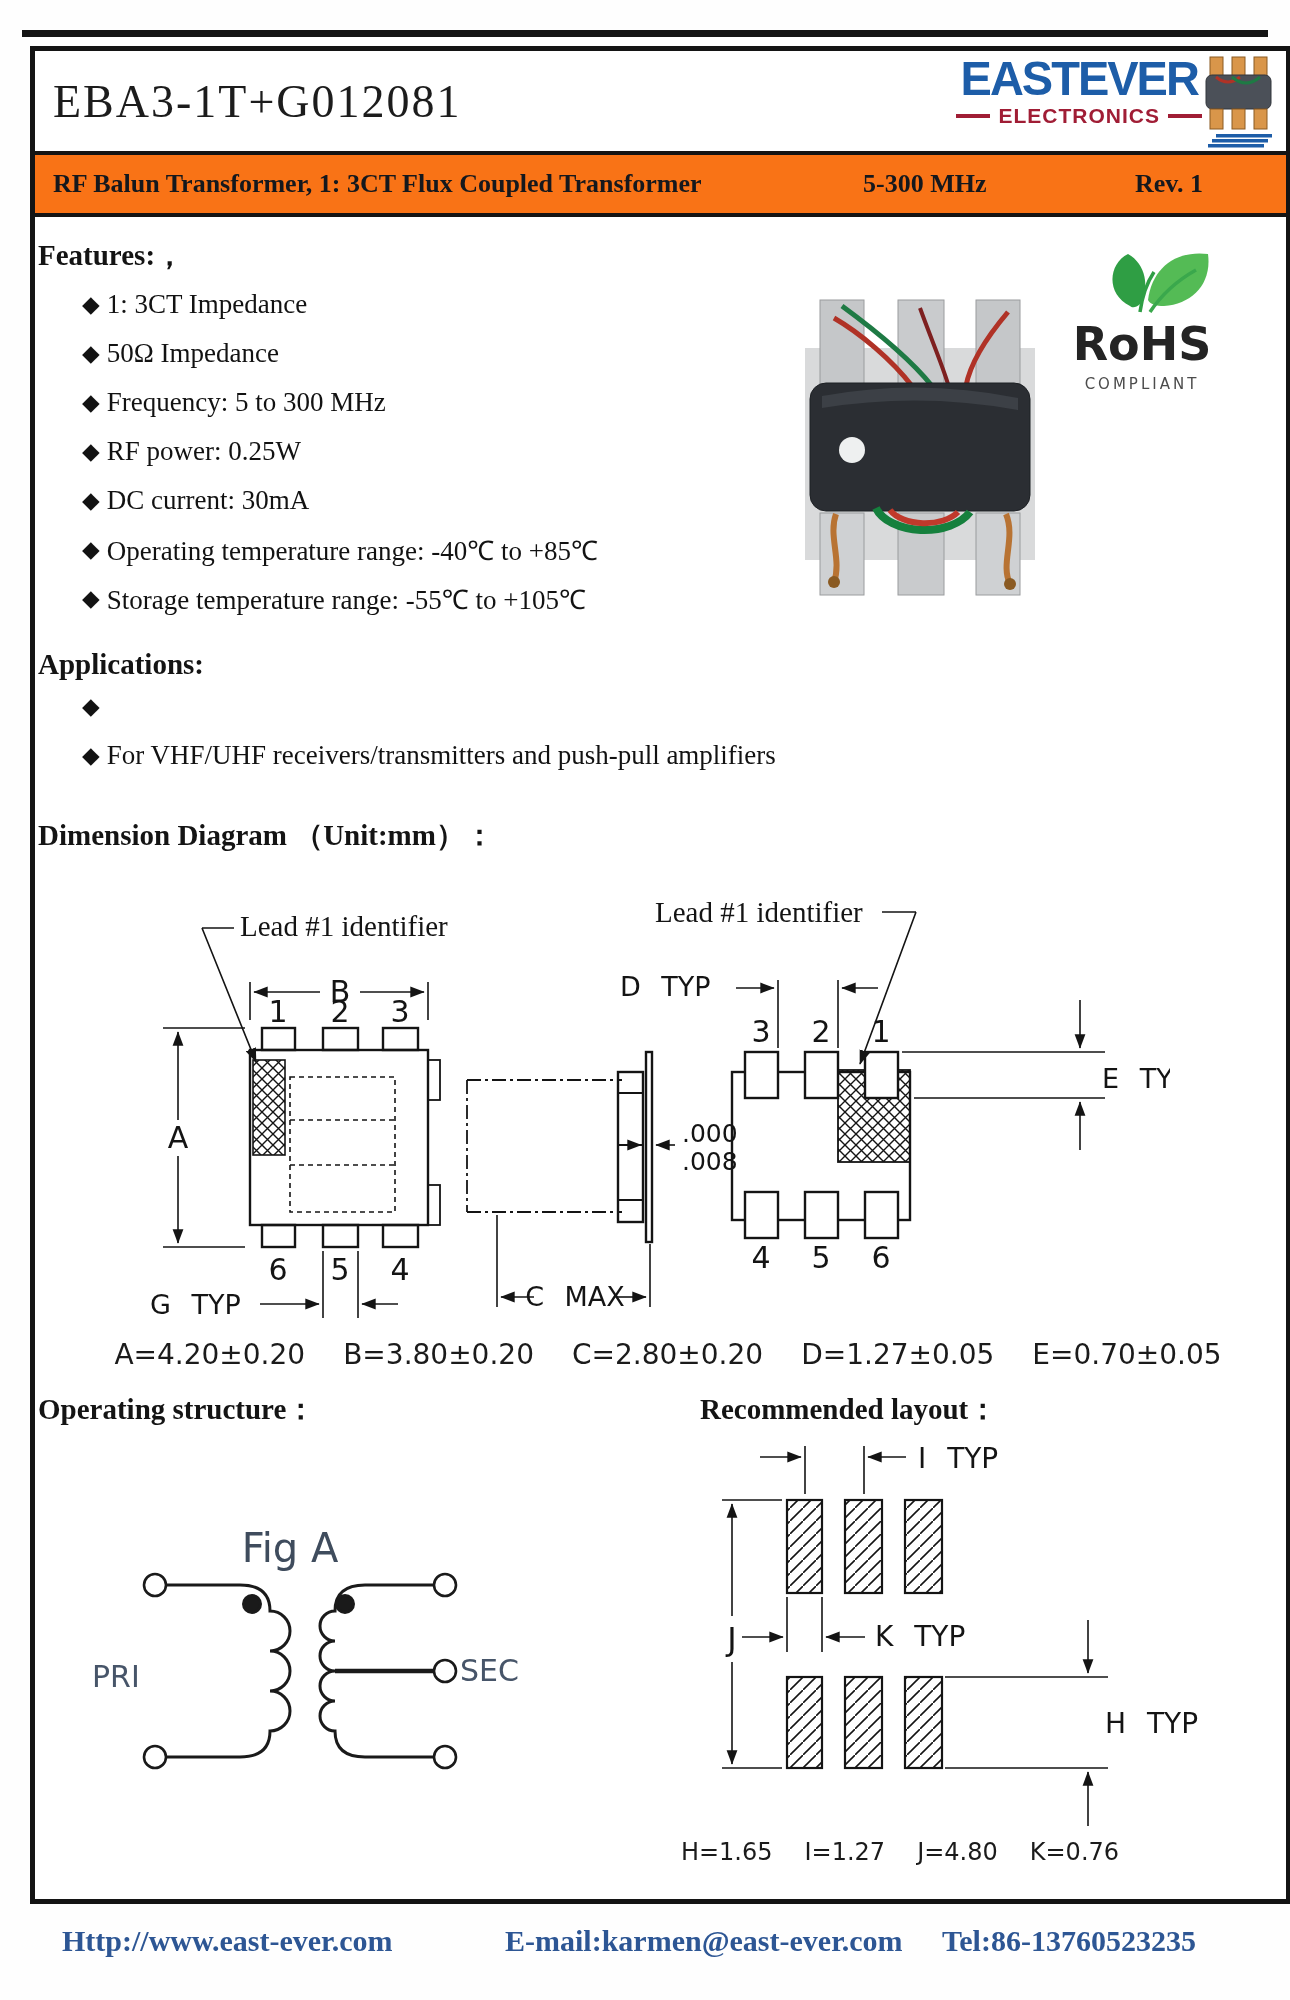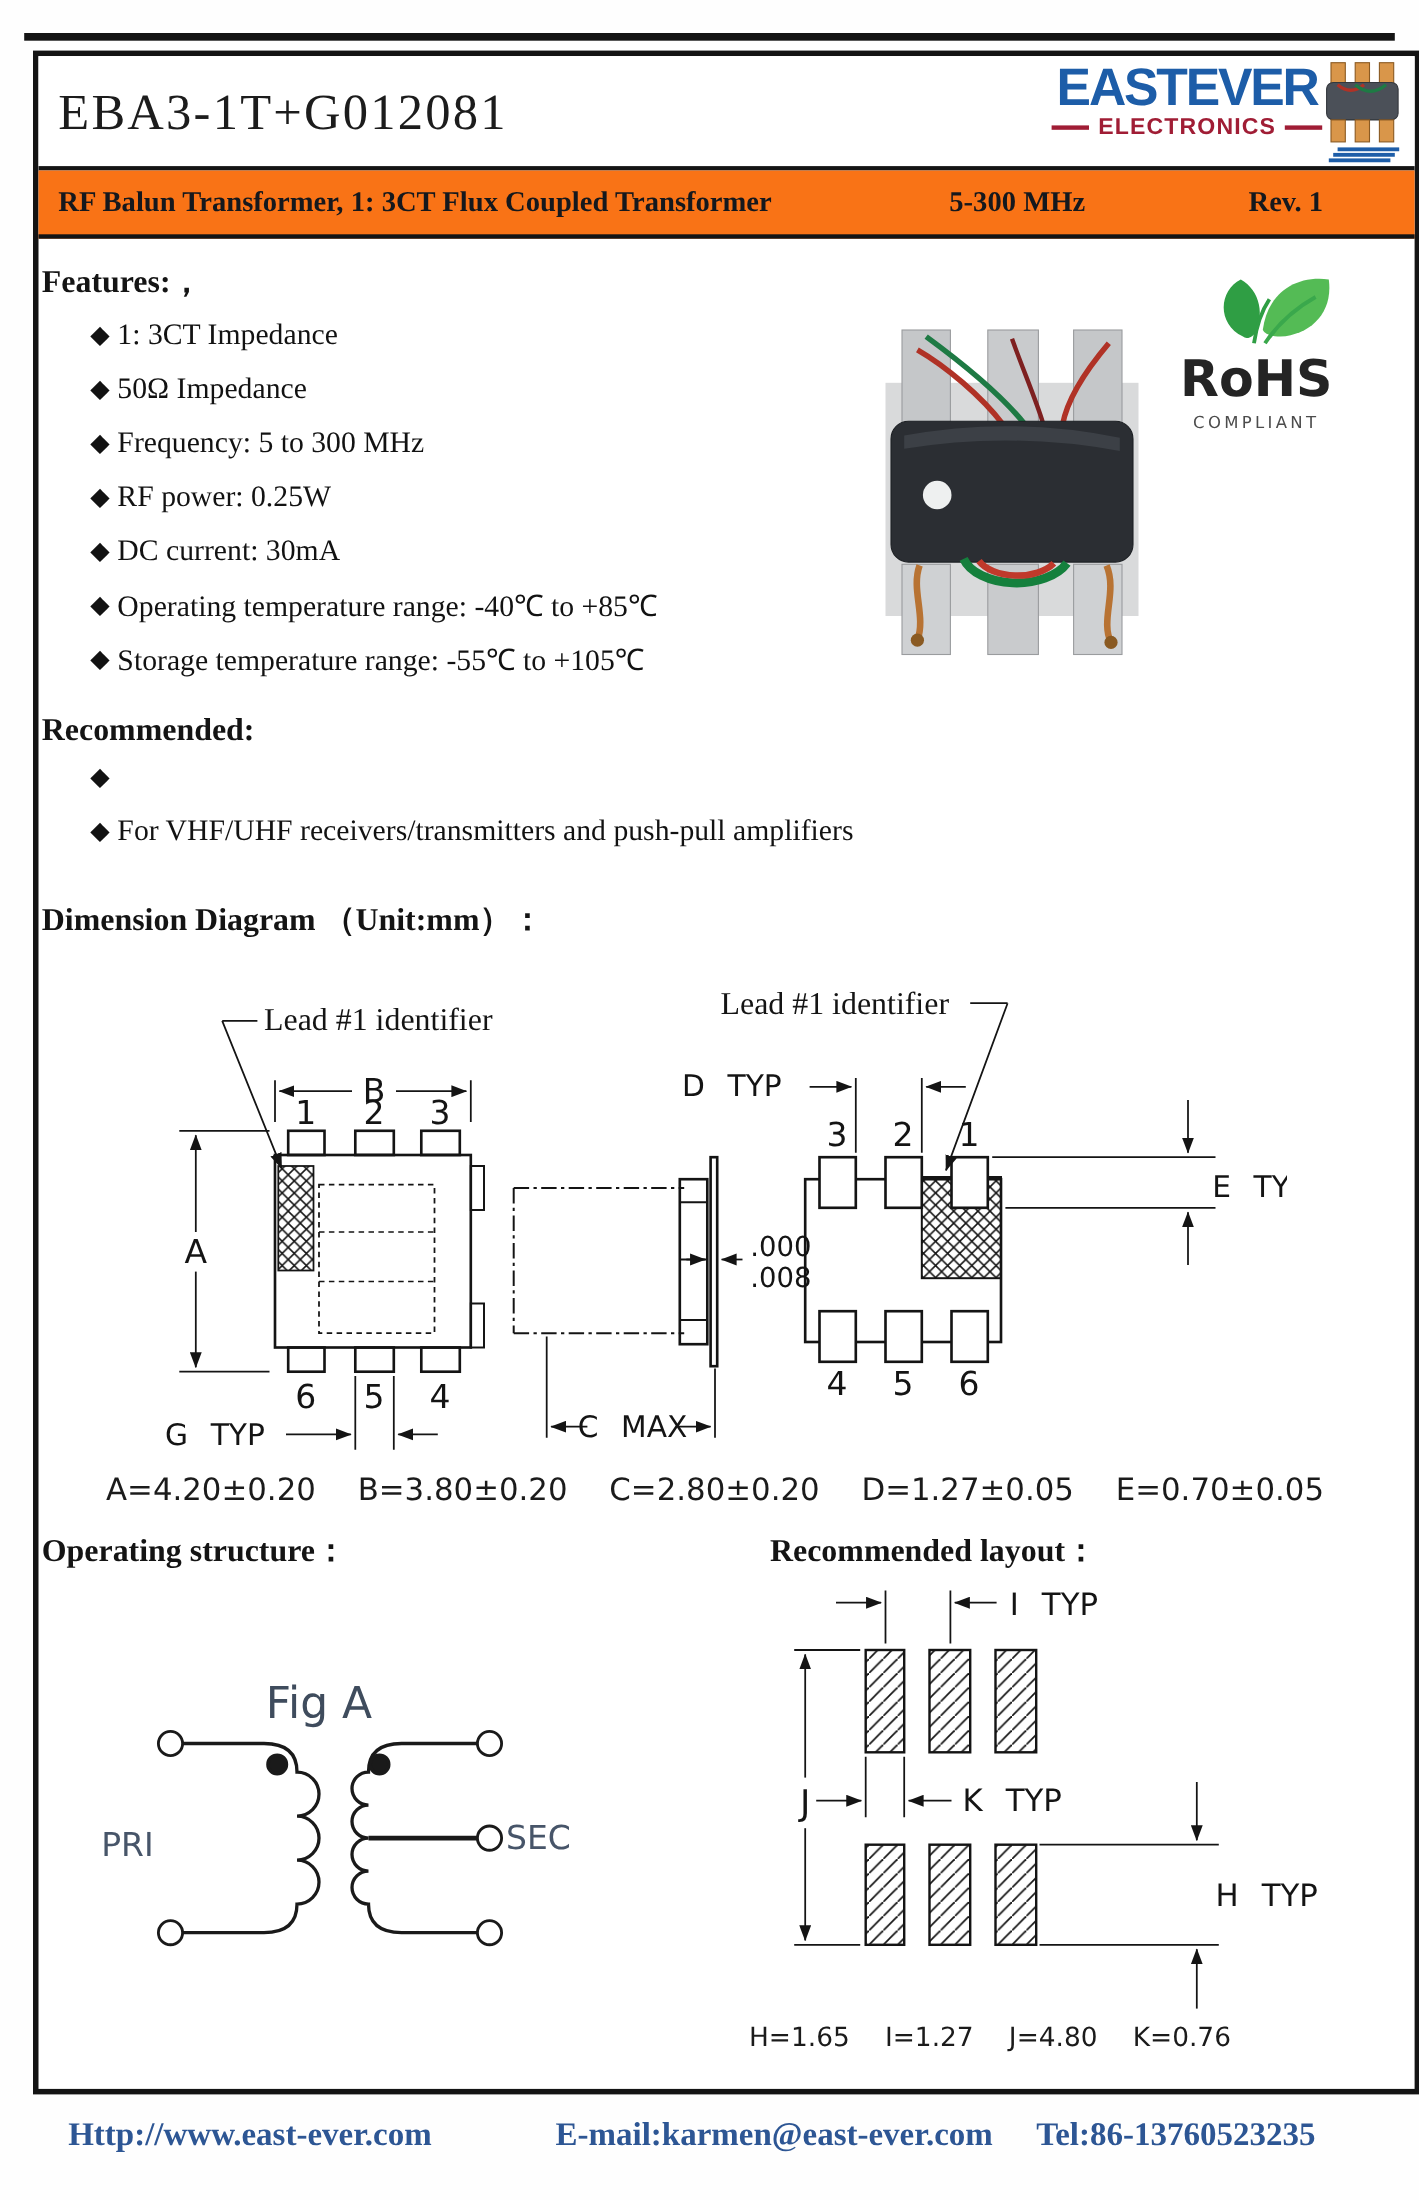--- a/index.html
+++ b/index.html
@@ -25,21 +25,21 @@
   .logo-subrow{display:flex;align-items:center;gap:8px;margin-top:1px;}
   .logo-subrow .rule{width:34px;height:4px;background:#a01d35;}
   .logo-sub{font-family:"Liberation Sans",sans-serif;font-weight:800;font-size:21px;color:#a01d35;letter-spacing:1px;}
 
   
   .h-serif{font-size:29px;font-weight:bold;color:#141414;}
   .feat-list .item{display:flex;align-items:center;height:49px;font-size:27px;color:#121212;}
   .feat-list .bullet{font-size:23px;margin-right:7px;}
 
   
-  .dims-values{left:130px;top:1338px;width:1040px;display:flex;justify-content:center;gap:38px;
+  .dims-values{left:148px;top:1338px;width:1040px;display:flex;justify-content:center;gap:38px;
                font-family:"DejaVu Sans",sans-serif;font-size:28px;color:#1b1b1b;}
   .hijk{left:620px;top:1838px;width:560px;display:flex;justify-content:center;gap:32px;
         font-family:"DejaVu Sans",sans-serif;font-size:24px;color:#1b1b1b;}
 
   
   .footer-text{top:1924px;font-size:30px;font-weight:bold;color:#2d5694;}
 
   
   .wm{position:absolute;transform-origin:left top;white-space:nowrap;pointer-events:none;
       font-family:"Liberation Sans",sans-serif;}
@@ -161,21 +161,21 @@
 
   <svg class="abs" style="left:1070px;top:248px;" width="145" height="155" viewBox="0 0 145 155">
     <path d="M60,58 C36,46 38,16 58,6 C76,16 80,40 70,56 C66,60 62,60 60,58 Z" fill="#2f9e44"></path>
     <path d="M78,52 C82,20 106,2 138,6 C142,36 122,56 94,58 C86,58 80,56 78,52 Z" fill="#54bb55"></path>
     <path d="M70,64 C72,50 76,36 84,24" stroke="#2f9e44" stroke-width="3.5" fill="none"></path>
     <path d="M80,64 C92,46 108,32 126,22" stroke="#3aa84c" stroke-width="3.5" fill="none"></path>
     <text x="72" y="112" text-anchor="middle" class="t-sans" style="font-size:46px;font-weight:bold;fill:#242424;">RoHS</text>
     <text x="72" y="141" text-anchor="middle" class="t-sans" style="font-size:15px;letter-spacing:3px;fill:#4c4c4c;">COMPLIANT</text>
   </svg>
 
-  <div class="abs h-serif" style="left:38px;top:648px;">Recommended:</div>
+  <div class="abs h-serif" style="left:38px;top:648px;">Applications:</div>
   <div class="abs feat-list" style="left:82px;top:682px;">
     <div class="item">
         <span class="bullet">◆</span>
       </div>
     <div class="item">
         <span class="bullet">◆</span>
         <span>For VHF/UHF receivers/transmitters and push-pull amplifiers</span>
       </div>
   </div>
 

